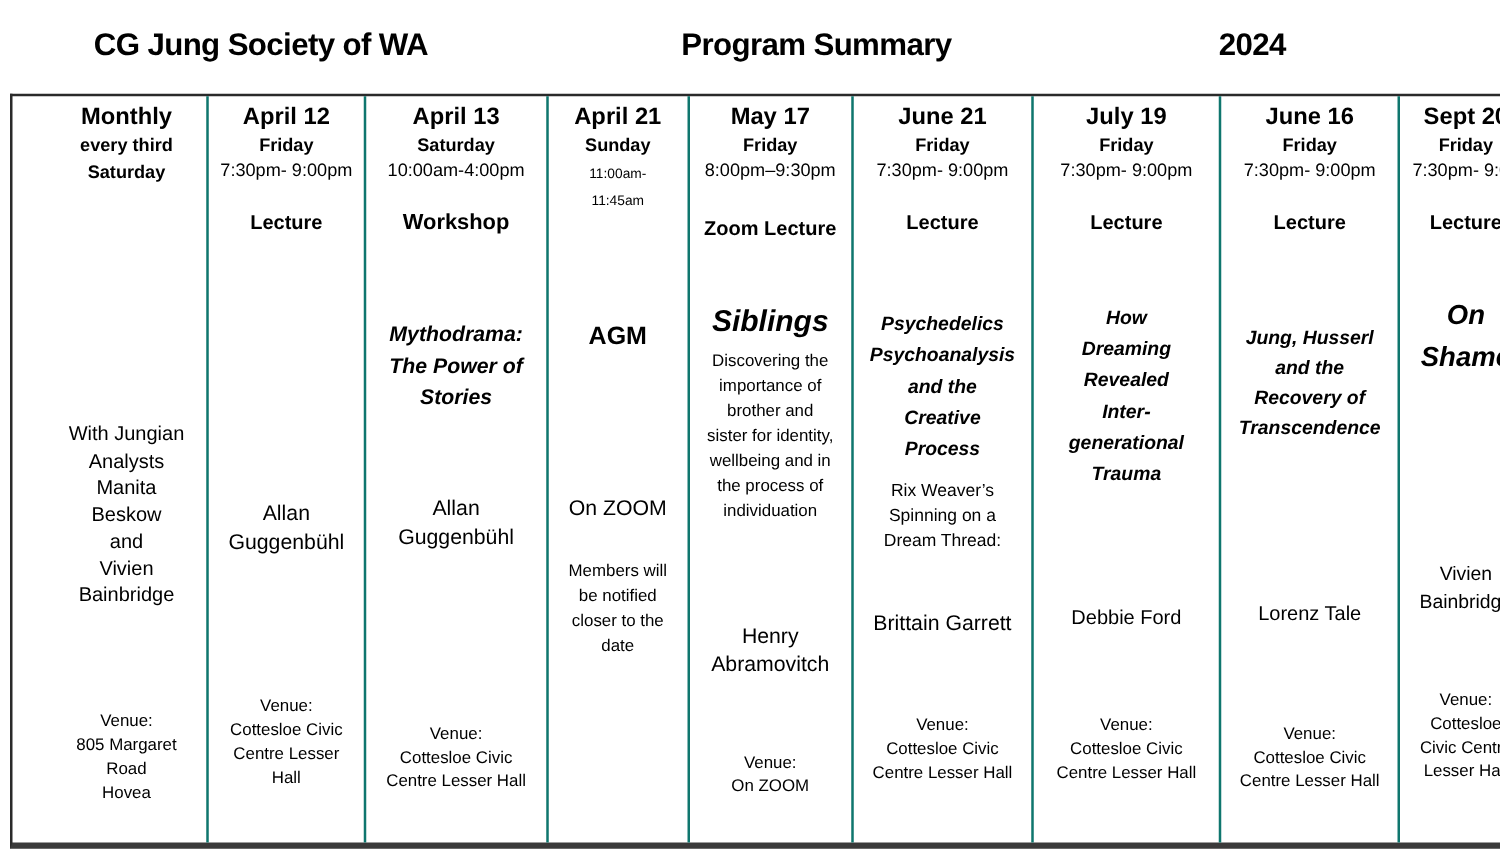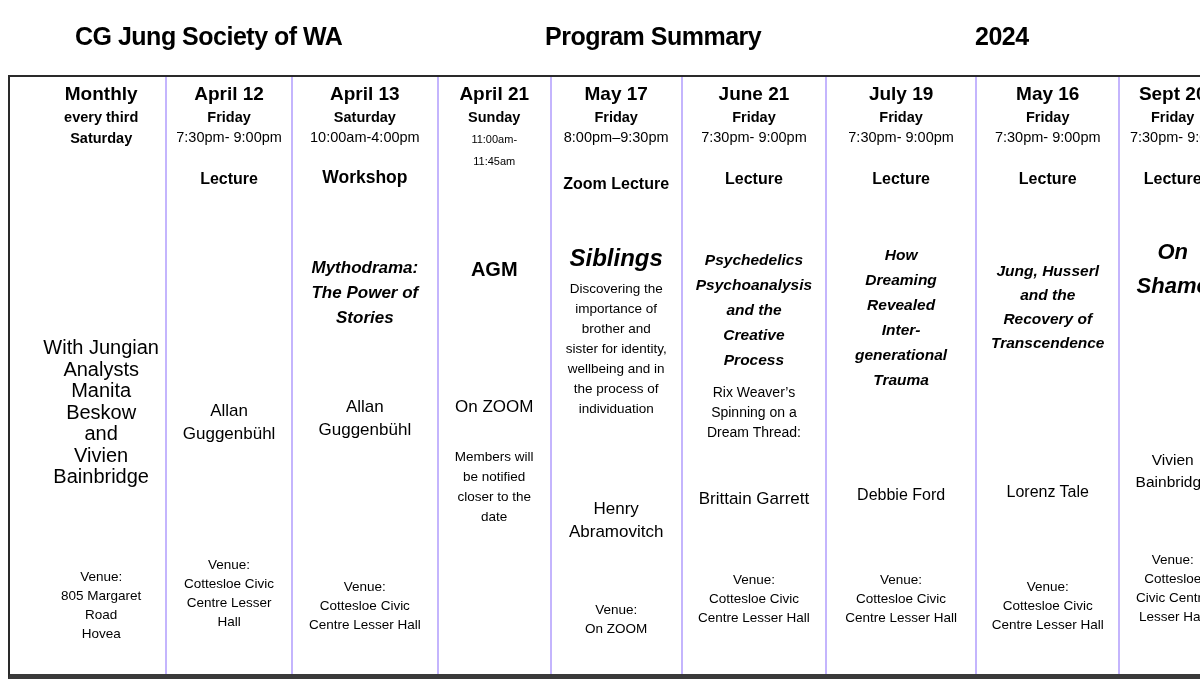--- a/index.html
+++ b/index.html
@@ -2,21 +2,21 @@
 <html><head>
 <meta charset="utf-8">
 <style>
   html,body{margin:0;padding:0;background:#fff;}
   .page{position:relative;width:1200px;height:685px;background:#fff;
         font-family:"Liberation Sans",sans-serif;color:#000;overflow:hidden;}
   .hdr{position:absolute;top:22px;font-weight:bold;font-size:25px;letter-spacing:-0.5px;white-space:nowrap;}
   .grid{position:absolute;left:8px;top:75px;width:1188px;height:597px;
         border:2px solid #2a2a2a;border-bottom:5px solid #3a3a3a;
         display:flex;box-sizing:content-box;background:#fff;padding-left:27px;}
-  .col{position:relative;height:100%;box-sizing:border-box;border-left:2px solid #c4b5fd;}
+  .col{position:relative;height:100%;box-sizing:border-box;border-left:2px solid #0f766e;}
   .col:first-child{border-left:none;}
   .blk{position:absolute;left:3px;right:3px;text-align:center;white-space:pre-line;line-height:1.22;}
   .date{font-weight:bold;font-size:19px;}
   .day{font-weight:bold;font-size:14.5px;line-height:21px;}
   .time{font-size:14.5px;line-height:19px;}
   .type{font-weight:bold;font-size:16px;}
   .title{font-weight:bold;font-style:italic;}
   .title-plain{font-weight:bold;font-size:20px;}
   .desc{font-size:13.5px;line-height:20px;}
   .presenter{font-size:17px;line-height:23px;}
@@ -32,21 +32,21 @@
   <div class="hdr" style="left:75px;">CG Jung Society of WA</div>
   <div class="hdr" style="left:545px;">Program Summary</div>
   <div class="hdr" style="left:975px;">2024</div>
 
   <div class="grid">
 
     <div class="col" style="width:130px;">
       <div class="blk date" style="top:5px;">Monthly</div>
       <div class="blk day" style="top:30px;">every third
 Saturday</div>
-      <div class="blk desc" style="top:260px;font-size:20px;line-height:21.5px;">With Jungian
+      <div class="blk desc" style="top:260px;font-size:16px;line-height:21.5px;">With Jungian
 Analysts
 Manita
 Beskow
 and
 Vivien
 Bainbridge</div>
       <div class="blk venue" style="top:490px;">Venue:
 805 Margaret
 Road
 Hovea</div>
@@ -142,21 +142,21 @@
 Inter-
 generational
 Trauma</div>
       <div class="blk presenter" style="top:406px;font-size:16px;">Debbie Ford</div>
       <div class="blk venue" style="top:493px;">Venue:
 Cottesloe Civic
 Centre Lesser Hall</div>
     </div>
 
     <div class="col" style="width:145px;">
-      <div class="blk date" style="top:5px;">May 16</div>
+      <div class="blk date" style="top:5px;">June 16</div>
       <div class="blk day" style="top:30px;">Friday</div>
       <div class="blk time" style="top:51px;">7:30pm- 9:00pm</div>
       <div class="blk type" style="top:92px;">Lecture</div>
       <div class="blk title" style="top:182px;font-size:15.5px;line-height:24px;">Jung, Husserl
 and the
 Recovery of
 Transcendence</div>
       <div class="blk presenter" style="top:403px;font-size:16px;">Lorenz Tale</div>
       <div class="blk venue" style="top:500px;">Venue:
 Cottesloe Civic

